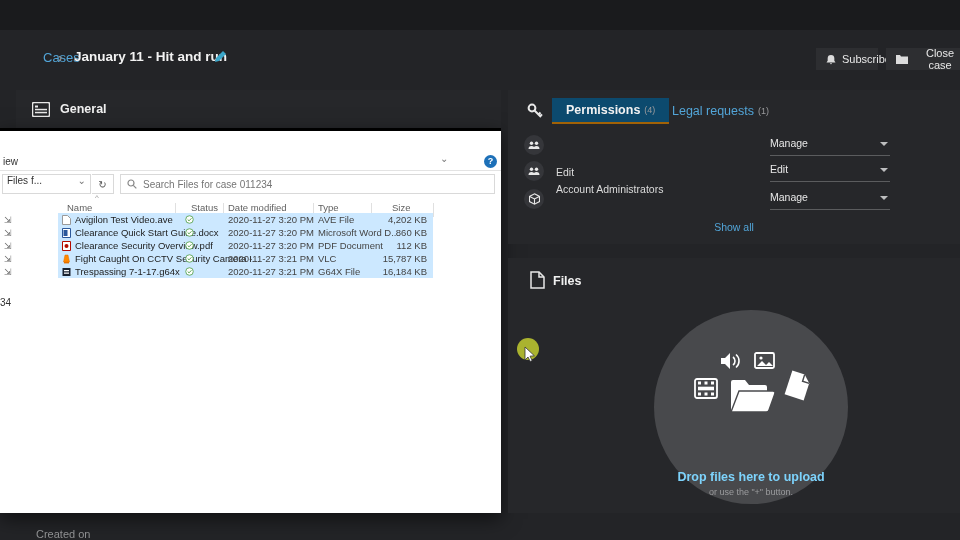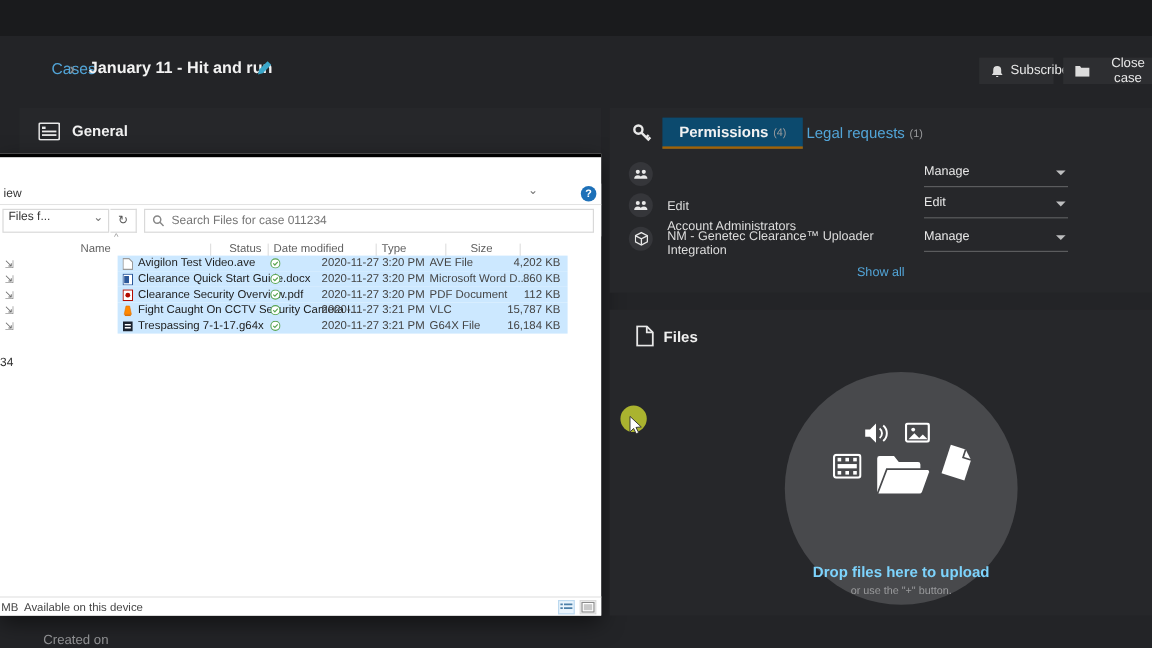--- a/index.html
+++ b/index.html
@@ -39,21 +39,21 @@
                  color:#333; }
   #exp-refresh { left:92px; top:3px; width:22px; height:20px; border:1px solid #d9d9d9;
                  border-left:none; text-align:center; line-height:20px; color:#555; }
   #exp-search { left:120px; top:3px; width:375px; height:20px; border:1px solid #d9d9d9;
                 display:flex; align-items:center; padding:0 6px; gap:6px; }
   #exp-search input { border:none; outline:none; width:100%; font-size:10px;
                       color:#777; font-family:"Liberation Sans", sans-serif; }
   #exp-header-row { left:55px; top:70px; width:380px; height:18px; color:#5f5f5f; }
   .col-sep { position:absolute; top:2px; width:1px; height:14px; background:#e0e0e0; }
   .file-row { position:absolute; left:58px; width:375px; height:13px; background:#cce8ff;
-              cursor:pointer;margin-left:40px; }
+              cursor:pointer; }
   .cell { position:absolute; top:1px; white-space:nowrap; overflow:hidden; font-size:9.5px; }
   .pin { position:absolute; left:4px; color:#6b6b6b; font-size:9px; }
   #exp-statusbar { left:0; top:366px; width:501px; height:16px; background:#fff;
                    border-top:1px solid #e3e3e3; color:#444; }
   .viewtoggle { position:absolute; top:2px; width:14px; height:12px; border:1px solid #bcd9ef; }
 
   
   #perm-card { left:508px; top:90px; width:452px; height:154px; }
   .tab { position:absolute; top:8px; height:26px; display:flex; align-items:center; gap:4px;
          padding:0 14px; cursor:pointer; font-size:12.5px; }
@@ -268,35 +268,20 @@
           <svg width="9" height="9" viewBox="0 0 10 10">
             <circle cx="5" cy="5" r="4.2" fill="#fff" stroke="#5aa552"></circle>
             <path d="M3 5 l1.5 1.5 L7.2 3.6" fill="none" stroke="#5aa552" stroke-width="1.1"></path>
           </svg>
         </span>
       <span class="cell" style="left:170px; color:#444;">2020-11-27 3:21 PM</span>
       <span class="cell" style="left:260px; color:#444;">G64X File</span>
       <span class="cell" style="right:6px; text-align:right; color:#444;">16,184 KB</span>
     </div>
 
-    <div class="abs" id="exp-statusbar">
-      <span class="abs" style="left:1px; top:3px; font-size:9.5px;">MB</span>
-      <span class="abs" style="left:20px; top:3px; font-size:9.5px;">Available on this device</span>
-      <span class="viewtoggle" style="left:465px; background:#eaf4fc;">
-        <svg width="12" height="10" viewBox="0 0 12 10">
-            <path d="M1 2 h2 v1.4 h-2 z M4 2 h7 v1.4 h-7 z M1 5 h2 v1.4 h-2 z M4 5 h7 v1.4 h-7 z" fill="#4b7fa8"></path>
-          </svg>
-      </span>
-      <span class="viewtoggle" style="left:483px; border-color:#d9d9d9;">
-        <svg width="12" height="10" viewBox="0 0 12 10">
-            <rect x="1" y="1" width="10" height="8" fill="none" stroke="#8a8a8a"></rect>
-            <rect x="2.5" y="2.5" width="7" height="5" fill="#c9c9c9"></rect>
-          </svg>
-      </span>
-    </div>
   </div>
 
   <div class="panel" id="perm-card">
     <span class="abs" style="left:18px; top:12px;">
       <svg width="18" height="18" viewBox="0 0 18 18">
           <circle cx="6" cy="6" r="3.4" fill="none" stroke="#e8e8e8" stroke-width="2"></circle>
           <path d="M8.5 8.5 L15 15 M12.5 12.5 l2-2 M14.2 14.2 l1.8-1.8" stroke="#e8e8e8" stroke-width="2" fill="none"></path>
         </svg>
     </span>
     <div class="tab active" style="left:44px;">
@@ -333,21 +318,20 @@
       <span>Edit</span>
       <span class="caret"></span>
     </div>
 
     <span class="perm-row-icon" style="top:99px;">
       <svg width="11" height="12" viewBox="0 0 11 12">
           <path d="M5.5 .8 L10.5 3.4 V8.6 L5.5 11.2 L.5 8.6 V3.4 Z" fill="none" stroke="#e8e8e8" stroke-width="1.1"></path>
           <path d="M.7 3.5 L5.5 6 L10.3 3.5 M5.5 6 V11" stroke="#e8e8e8" stroke-width="1.1" fill="none"></path>
         </svg>
     </span>
-    <span class="perm-name" style="top:101px;">NM - Genetec Clearance™ Uploader Integration</span>
     <div class="perm-select" style="top:101px;">
       <span>Manage</span>
       <span class="caret"></span>
     </div>
   </div>
   <div class="abs" id="show-all">Show all</div>
 
   <div class="panel" id="files-card">
     <span class="abs" style="left:22px; top:13px;">
       <svg width="15" height="18" viewBox="0 0 15 18">

